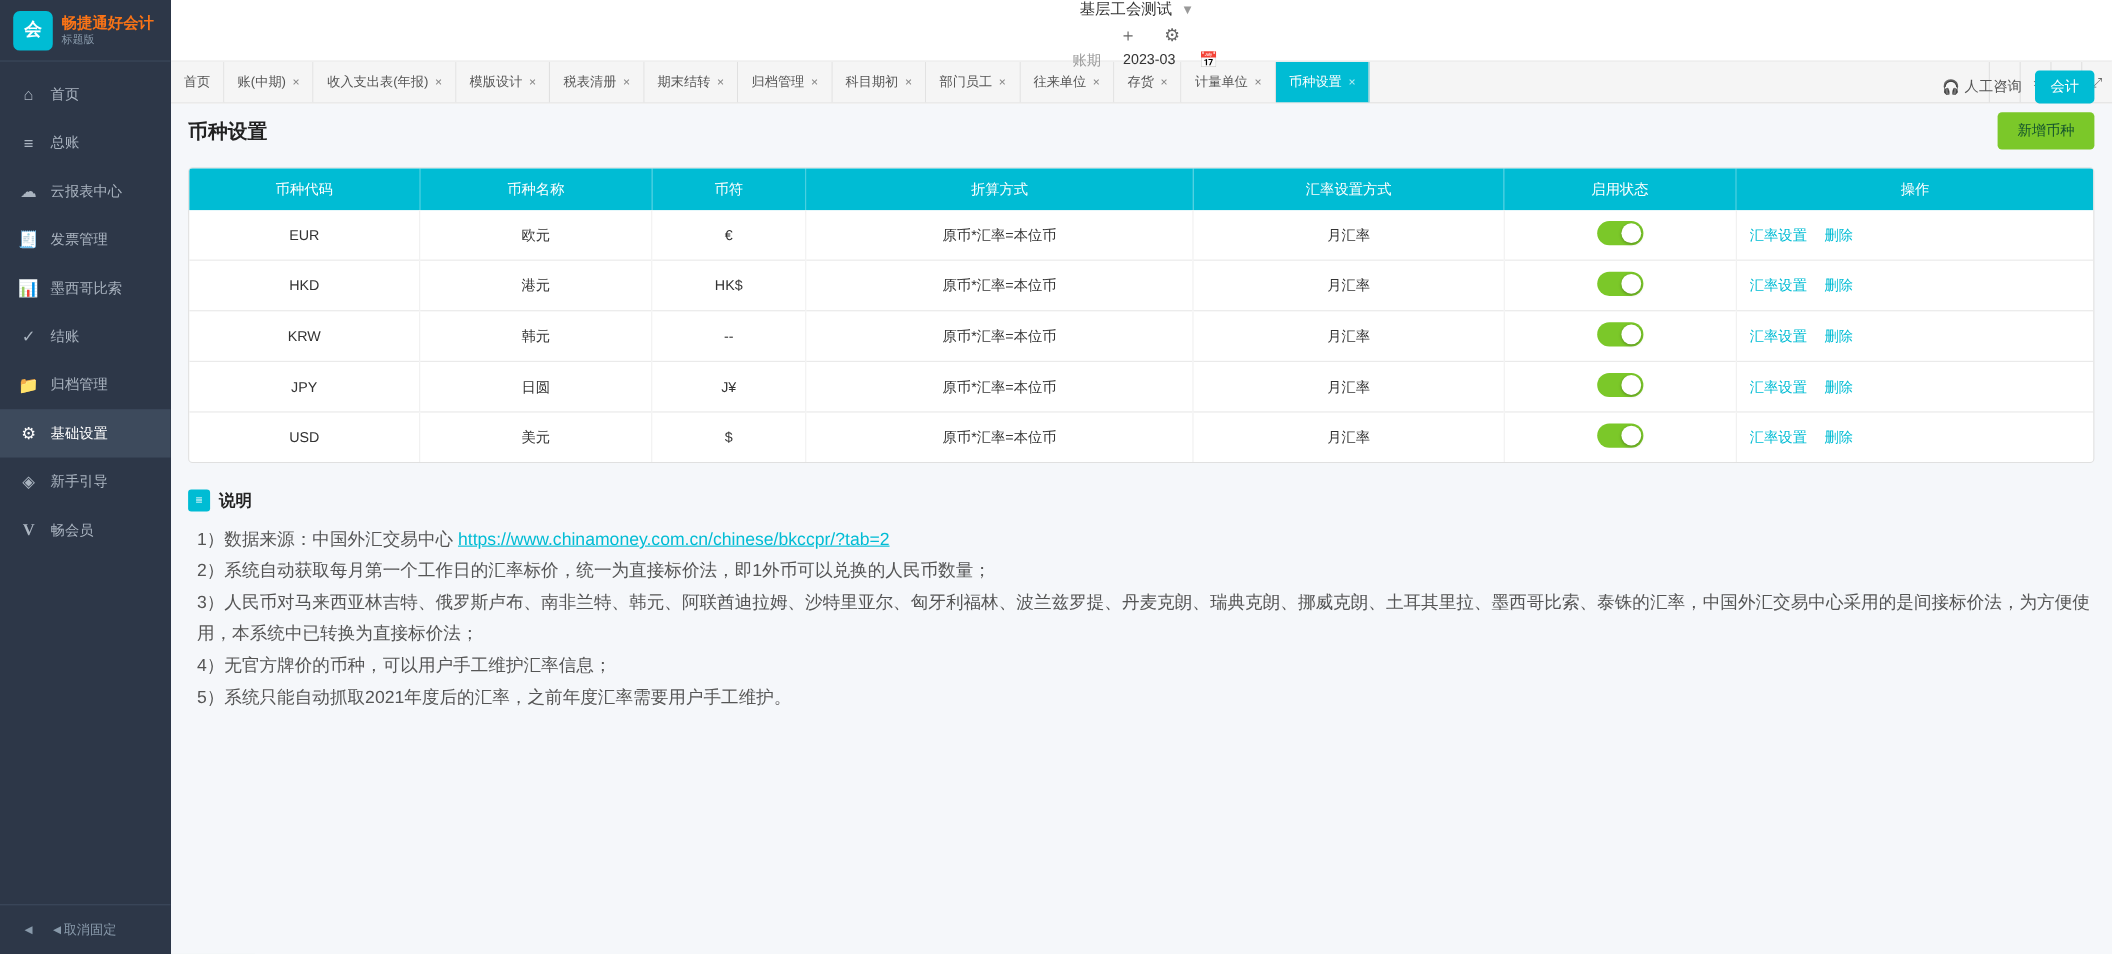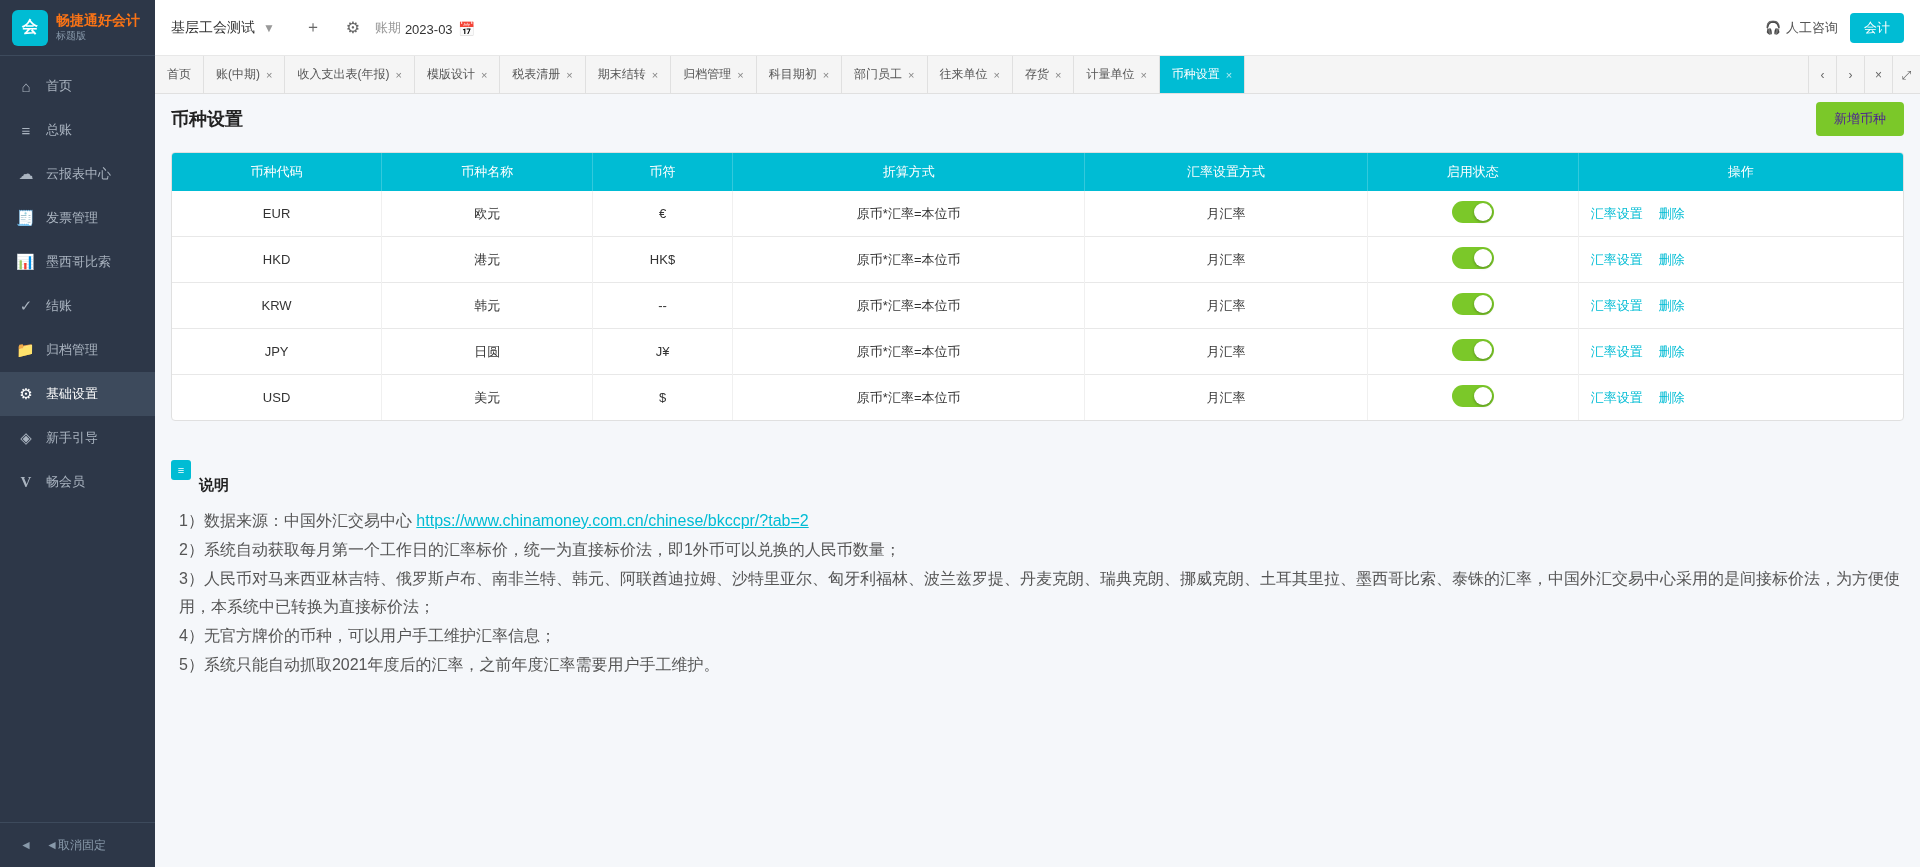--- a/index.html
+++ b/index.html
@@ -13,47 +13,47 @@
     .logo-sub { color: #8899aa; font-size: 10px; }
     .sidebar-nav { flex: 1; padding-top: 8px; }
     .nav-item { display: flex; align-items: center; padding: 12px 16px; color: #aab4c0; cursor: pointer; transition: background 0.2s; }
     .nav-item.active { background: #3d4a5c; color: white; }
     .nav-icon { width: 20px; height: 20px; margin-right: 10px; display: flex; align-items: center; justify-content: center; font-size: 15px; }
     .nav-label { font-size: 13px; }
     .sidebar-footer { padding: 12px 16px; color: #8899aa; font-size: 12px; display: flex; align-items: center; cursor: pointer; border-top: 1px solid #3d4a5c; }
     .sidebar-footer .nav-icon { font-size: 12px; }
 
     
-    .header { position: fixed; left: 155px; top: 0; right: 0; height: 56px; background: white; display: flex; align-items: center; padding: 0 16px; z-index: 99; border-bottom: 1px solid #e8e8e8; }
+    .header { position: fixed; left: 155px; top: 0; right: 0; height: 56px; background: white; display: flex; align-items: center; padding: 0 16px; z-index: 99; border-bottom: 1px solid #e8e8e8; flex-direction: column; }
     .header-workspace { display: flex; align-items: center; font-size: 14px; color: #333; }
     .header-workspace-name { font-weight: 500; }
     .header-workspace-arrow { color: #999; margin: 0 8px; font-size: 12px; }
     .header-actions { display: flex; align-items: center; gap: 12px; margin-left: 16px; }
     .header-btn { width: 28px; height: 28px; border: none; background: none; cursor: pointer; color: #666; font-size: 16px; display: flex; align-items: center; justify-content: center; border-radius: 4px; }
-    .header-period { display: flex; align-items: flex-end; color: #333; font-size: 13px; margin-left: 8px; }
+    .header-period { display: flex; align-items: flex-start; color: #333; font-size: 13px; margin-left: 8px; gap: 16px; }
     .header-period-label { color: #999; margin-right: 4px; }
     .header-period-value { color: #333; font-weight: 500; }
     .header-period-icon { color: #00bcd4; margin-left: 6px; font-size: 14px; }
     .header-right { margin-left: auto; display: flex; align-items: center; gap: 12px; }
     .header-support { display: flex; align-items: center; color: #555; font-size: 13px; cursor: pointer; gap: 4px; }
     .btn-kuaiji { background: #00bcd4; color: white; border: none; padding: 6px 14px; border-radius: 4px; font-size: 13px; cursor: pointer; font-weight: 500; }
 
     
     .tabbar { position: fixed; left: 155px; top: 56px; right: 0; height: 38px; background: #f5f5f5; display: flex; align-items: center; z-index: 98; border-bottom: 1px solid #e0e0e0; overflow: hidden; }
     .tab-item { display: flex; align-items: center; padding: 0 12px; height: 38px; font-size: 12px; color: #555; cursor: pointer; border-right: 1px solid #e0e0e0; white-space: nowrap; background: #f5f5f5; }
     .tab-item.active { background: #00bcd4; color: white; }
     .tab-close { margin-left: 6px; font-size: 11px; color: inherit; opacity: 0.7; }
     .tabbar-nav { display: flex; align-items: center; margin-left: auto; }
     .tabbar-nav-btn { width: 28px; height: 38px; display: flex; align-items: center; justify-content: center; cursor: pointer; color: #666; border-left: 1px solid #e0e0e0; font-size: 12px; }
 
     
     .main { margin-left: 155px; padding-top: 94px; padding-left: 16px; padding-right: 16px; padding-bottom: 20px; min-height: 867px; background: #f5f7fa; }
     .page-header { display: flex; align-items: center; justify-content: space-between; margin-bottom: 16px; margin-top: 8px; }
     .page-title { font-size: 18px; font-weight: 600; color: #222; }
-    .btn-new { background: #7bc829; color: #4c1d95; border: none; padding: 8px 18px; border-radius: 4px; font-size: 13px; cursor: pointer; font-weight: 500; }
+    .btn-new { background: #7bc829; color: #14532d; border: none; padding: 8px 18px; border-radius: 4px; font-size: 13px; cursor: pointer; font-weight: 500; }
 
     
     .table-container { background: white; border-radius: 4px; overflow: hidden; border: 1px solid #e0e0e0; }
     table { width: 100%; border-collapse: collapse; }
     thead tr { background: #00bcd4; }
     thead th { color: white; font-size: 13px; font-weight: 500; padding: 10px 12px; text-align: center; border-right: 1px solid rgba(255,255,255,0.2); }
     thead th:last-child { border-right: none; }
     tbody tr { border-bottom: 1px solid #e8e8e8; }
     tbody tr:last-child { border-bottom: none; }
     tbody td { padding: 10px 12px; text-align: center; font-size: 13px; color: #333; border-right: 1px solid #f0f0f0; margin-top: 14px; }
@@ -64,21 +64,21 @@
 
     
     .toggle { display: inline-flex; align-items: center; cursor: pointer; }
     .toggle-track { width: 42px; height: 22px; background: #7bc829; border-radius: 11px; position: relative; transition: background 0.2s; }
     .toggle-thumb { width: 18px; height: 18px; background: white; border-radius: 50%; position: absolute; top: 2px; right: 2px; transition: right 0.2s; box-shadow: 0 1px 3px rgba(0,0,0,0.3); }
 
     
     .notes-section { margin-top: 24px; }
     .notes-header { display: flex; align-items: center; gap: 8px; margin-bottom: 12px; }
     .notes-icon { width: 20px; height: 20px; background: #00bcd4; border-radius: 3px; display: flex; align-items: center; justify-content: center; color: white; font-size: 11px; }
-    .notes-title { font-size: 15px; font-weight: 600; color: #222; margin-top: 31px; }
+    .notes-title { font-size: 15px; font-weight: 600; color: #222; }
     .notes-list { list-style: none; }
     .notes-list li { font-size: 16px; color: #555; line-height: 1.8; padding-left: 8px; }
     .notes-link { color: #00bcd4; text-decoration: underline; cursor: pointer; }
   </style>
 </head>
 <body>
 
 <div class="sidebar">
   <div class="sidebar-logo">
     <div class="logo-icon">会</div>

